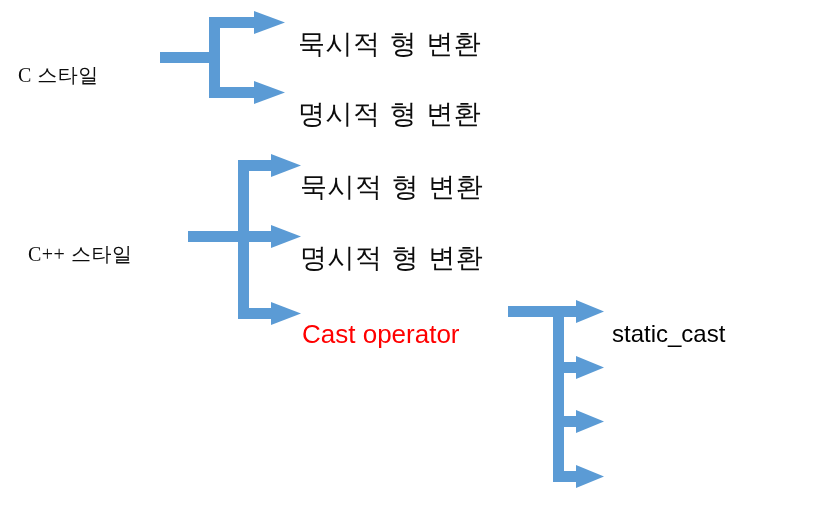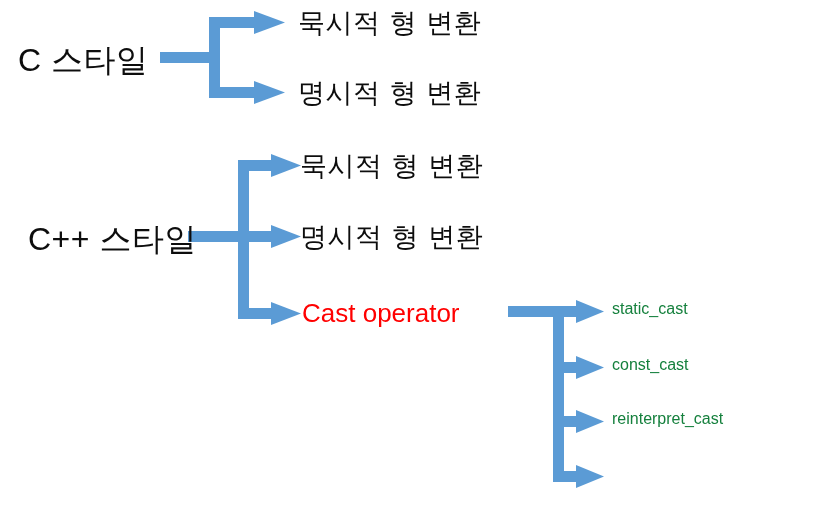--- a/index.html
+++ b/index.html
@@ -23,40 +23,41 @@
     top: 0;
     width: 817px;
     height: 507px;
     pointer-events: none;
   }
   .node-label {
     position: absolute;
     white-space: nowrap;
     line-height: 1;
     color: #0d0d0d;
+    margin-top: 21px;
   }
   .ko {
     font-family: "DejaVu Sans", "Liberation Sans", sans-serif;
     font-size: 27px;
     letter-spacing: 0.5px;
   }
   .ko-root {
-    font-family: Liberation Sans, sans-serif;
-    font-size: 32px;
+    font-family: Liberation Serif, serif;
+    font-size: 20px;
     letter-spacing: 0.5px;
   }
   .en-red {
     font-family: "Liberation Sans", "DejaVu Sans", sans-serif;
     font-size: 26px;
     color: #ff0000;
   }
   .en-red-small {
     font-family: "Liberation Sans", "DejaVu Sans", sans-serif;
-    font-size: 16px;
-    color: #15803d;
+    font-size: 24px;
+    color: #000000;
   }
 </style>
 </head>
 <body>
 
 <div id="canvas">
 
   <svg class="connectors" viewBox="0 0 817 507" xmlns="http://www.w3.org/2000/svg">
 
     <rect x="160" y="52" width="58" height="11" fill="#5b9bd5"></rect>
@@ -110,18 +111,16 @@
   <div class="node-label ko-root" style="left:28px; top:223px;">C++ 스타일</div>
 
   <div class="node-label ko" style="left:300px; top:152px;">묵시적 형 변환</div>
 
   <div class="node-label ko" style="left:300px; top:223px;">명시적 형 변환</div>
 
   <div class="node-label en-red" style="left:302px; top:300px;text-align:center;">Cast operator</div>
 
   <div class="node-label en-red-small" style="left:612px; top:301px;">static_cast</div>
 
-  <div class="node-label en-red-small" style="left:612px; top:357px;">const_cast</div>
 
-  <div class="node-label en-red-small" style="left:612px; top:411px;">reinterpret_cast</div>
 
 
 </div>
 
 </body></html>

